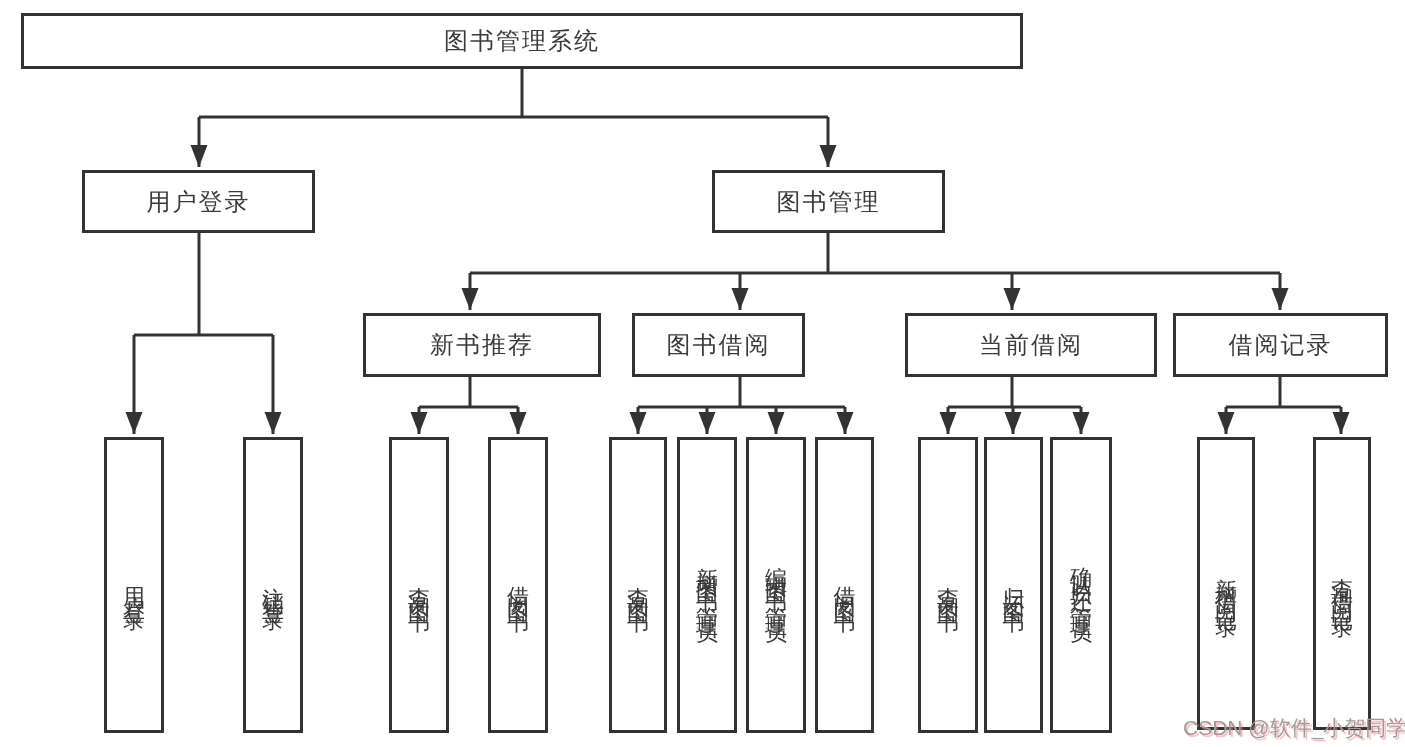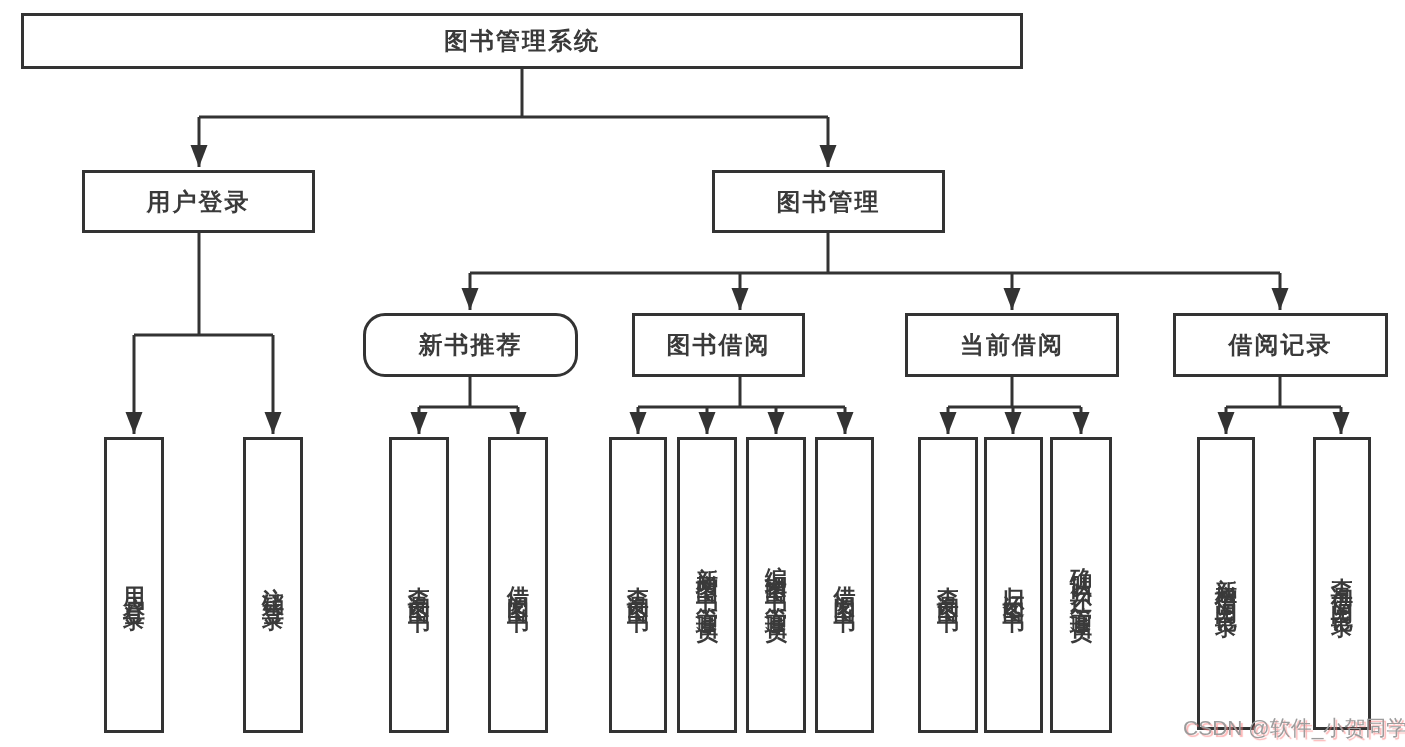--- a/index.html
+++ b/index.html
@@ -15,21 +15,20 @@
   .node {
     position: absolute;
     box-sizing: border-box;
     border: 3px solid #333333;
     background: #ffffff;
     display: flex;
     align-items: center;
     justify-content: center;
     color: #3a3a3a;
     z-index: 2;
-    font-weight: bold;
   }
   .h-node { font-size: 24px; letter-spacing: 2px; white-space: nowrap; }
   .v-node span {
     writing-mode: vertical-rl;
     text-orientation: mixed;
     font-size: 22px;
     letter-spacing: 8px;
     line-height: 1;
     white-space: nowrap;
   }
@@ -102,27 +101,27 @@
     <span>图书管理系统</span>
   </div>
 
   <div class="node h-node" style="left:82px; top:170px; width:233px; height:63px;">
     <span>用户登录</span>
   </div>
   <div class="node h-node" style="left:712px; top:170px; width:233px; height:63px;">
     <span>图书管理</span>
   </div>
 
-  <div class="node h-node" style="left:363px; top:313px; width:215px; height:64px;border-radius:22px;">
+  <div class="node h-node" style="left:363px; top:313px; width:238px; height:64px;">
     <span>新书推荐</span>
   </div>
   <div class="node h-node" style="left:632px; top:313px; width:173px; height:64px;">
     <span>图书借阅</span>
   </div>
-  <div class="node h-node" style="left:905px; top:313px; width:214px; height:64px;">
+  <div class="node h-node" style="left:905px; top:313px; width:252px; height:64px;">
     <span>当前借阅</span>
   </div>
   <div class="node h-node" style="left:1173px; top:313px; width:215px; height:64px;">
     <span>借阅记录</span>
   </div>
 
   <div class="node v-node" style="left:104px; top:437px; width:60px; height:296px;">
     <span>用户登录</span>
   </div>
   <div class="node v-node" style="left:243px; top:437px; width:60px; height:296px;">

